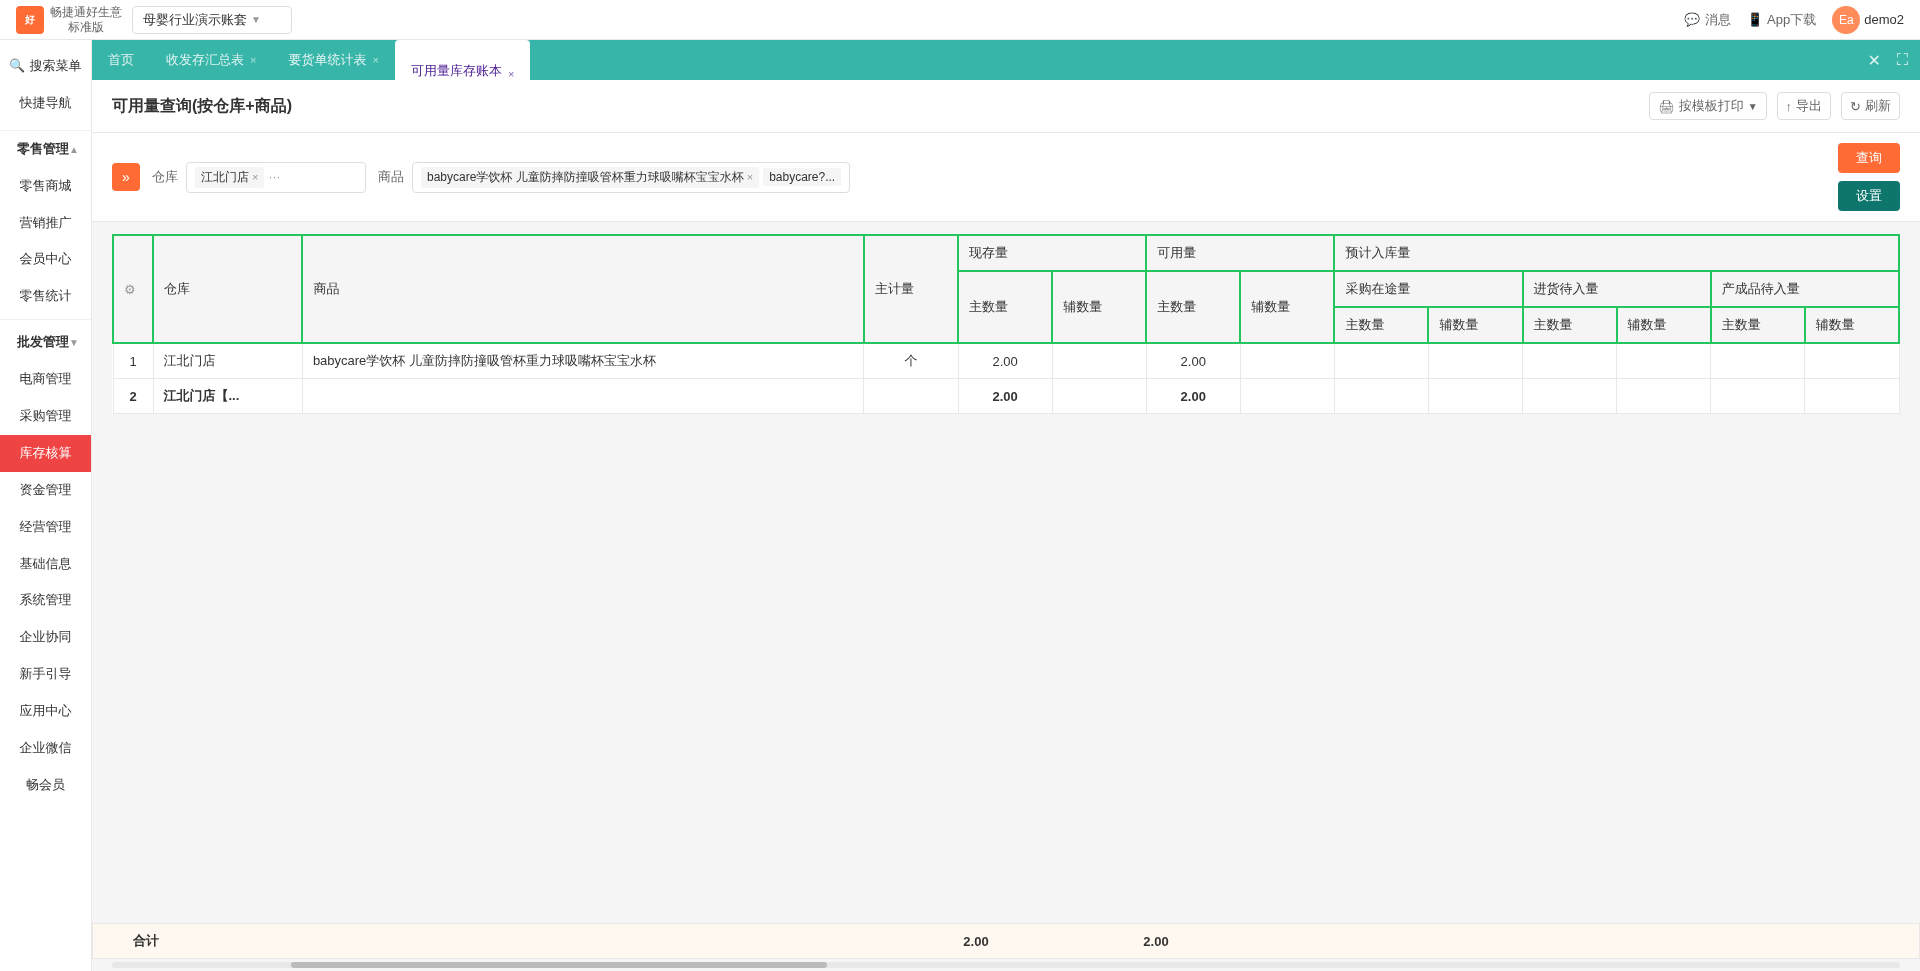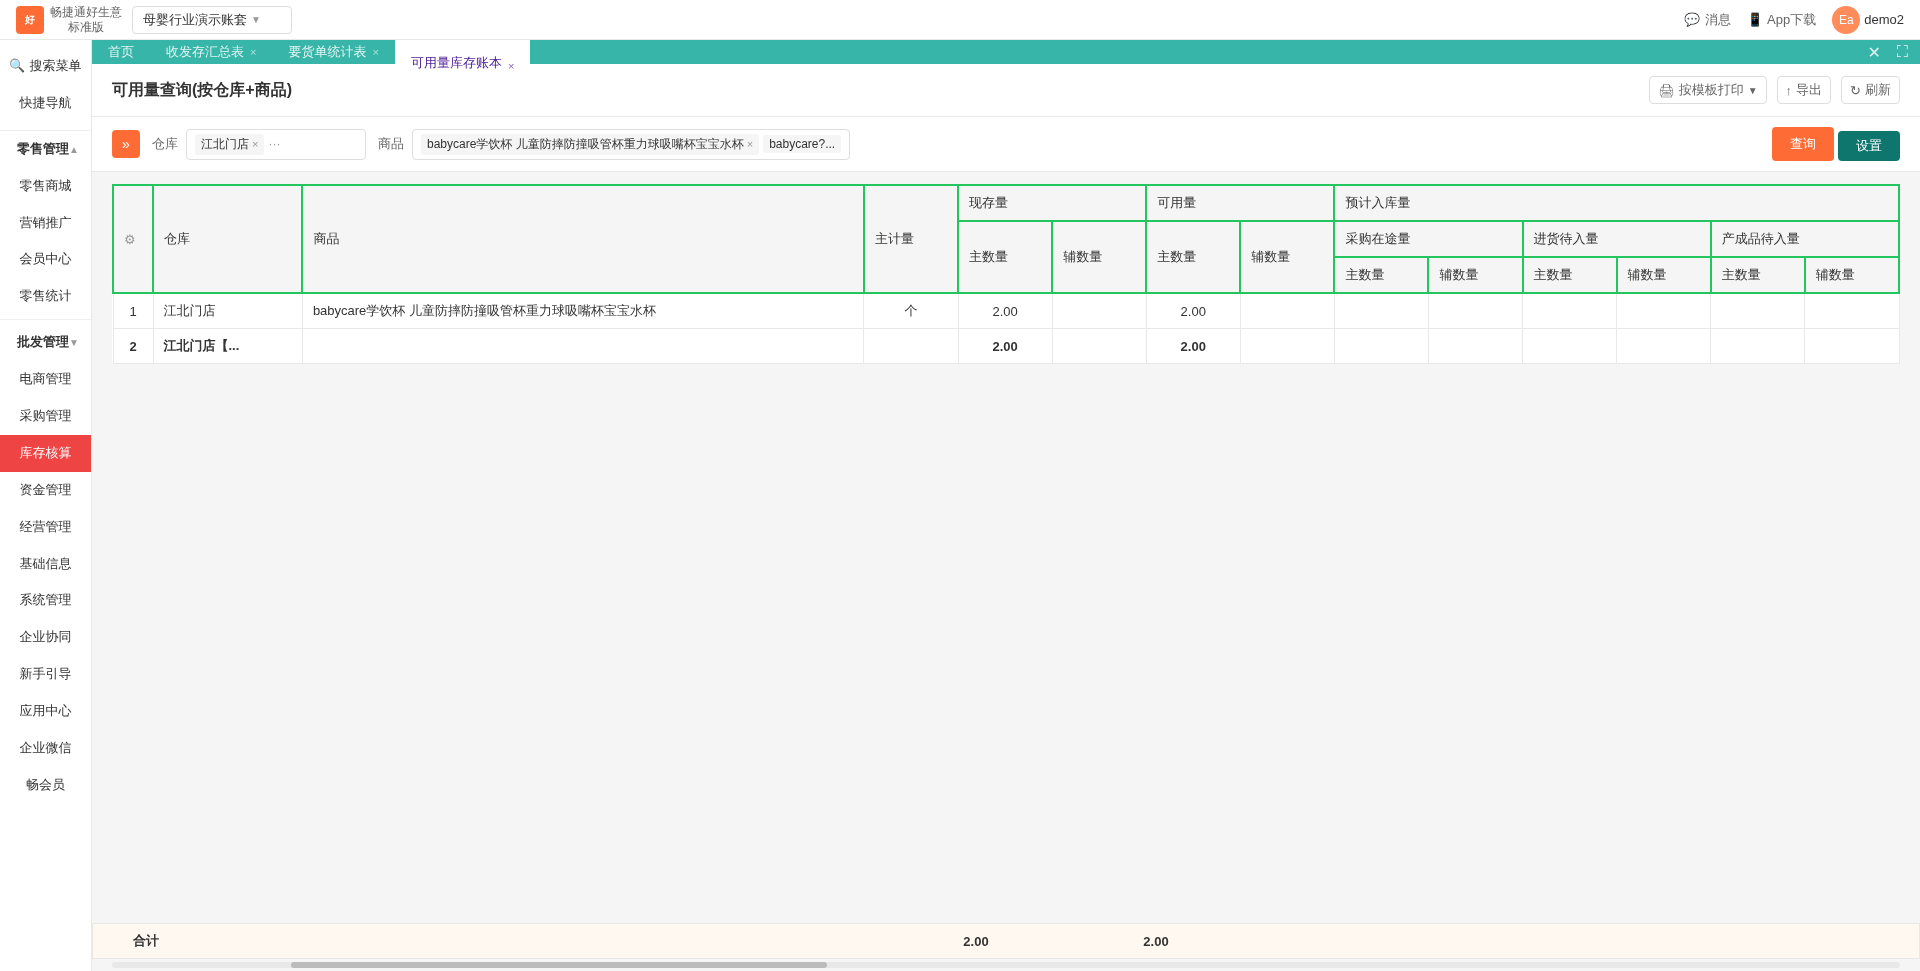--- a/index.html
+++ b/index.html
@@ -27,21 +27,21 @@
     .sidebar-item { display: flex; align-items: center; justify-content: center; padding: 10px 6px; cursor: pointer; font-size: 13px; color: #333; text-align: center; line-height: 1.3; }
     .sidebar-item.active { background: #ef4444; color: #fff; }
     .sidebar-item.section-header { font-weight: bold; color: #333; justify-content: flex-end; padding: 10px 12px; }
     .sidebar-item.section-header .arrow { font-size: 10px; color: #999; }
     .sidebar-divider { height: 1px; background: #f0f0f0; margin: 4px 0; }
 
     
     .content-area { flex: 1; display: flex; flex-direction: column; overflow: hidden; }
 
     
-    .tab-bar { height: 24px; background: #36b5a8; display: flex; align-items: center; padding: 0 0; flex-shrink: 0; }
+    .tab-bar { height: 40px; background: #36b5a8; display: flex; align-items: center; padding: 0 0; flex-shrink: 0; }
     .tab-item { height: 40px; display: flex; align-items: center; padding: 0 16px; font-size: 13px; color: rgba(255,255,255,0.85); cursor: pointer; position: relative; gap: 6px; white-space: nowrap; }
     .tab-item.active { background: #fff; color: #4c1d95; border-radius: 4px 4px 0 0; align-items: flex-end; }
     .tab-item .tab-close { font-size: 11px; opacity: 0.7; }
     .tab-bar-actions { margin-left: auto; display: flex; align-items: center; padding-right: 8px; gap: 8px; }
     .tab-bar-actions .icon-btn { color: rgba(255,255,255,0.85); cursor: pointer; font-size: 16px; padding: 4px; }
 
     
     .page-content { flex: 1; display: flex; flex-direction: column; overflow: hidden; background: #f5f5f5; }
 
     
@@ -73,21 +73,21 @@
     .settings-icon { color: #999; cursor: pointer; }
 
     
     .table-footer { background: #fff8f0; border: 1px solid #e8e8e8; padding: 8px 0; display: flex; align-items: center; font-size: 13px; font-weight: bold; color: #333; flex-shrink: 0; }
 
     
     .scroll-bar-container { height: 12px; background: #f5f5f5; padding: 2px 20px; display: flex; align-items: center; flex-shrink: 0; }
     .scroll-track { flex: 1; height: 6px; background: #e8e8e8; border-radius: 3px; position: relative; }
     .scroll-thumb { height: 6px; background: #bbb; border-radius: 3px; width: 30%; position: absolute; left: 10%; }
 
-    .page-actions-col { display: flex; flex-direction: row; gap: 4px; }
+    .page-actions-col { display: flex; flex-direction: column; gap: 4px; }
 
     .filter-wide-input { display: flex; align-items: center; gap: 4px; border: 1px solid #ddd; border-radius: 4px; padding: 4px 8px; background: #fff; min-width: 420px; flex-wrap: wrap; }
 
   </style>
 </head>
 <body>
 
 <div class="top-bar">
   <div class="top-bar-left">
     <div class="logo-area">

